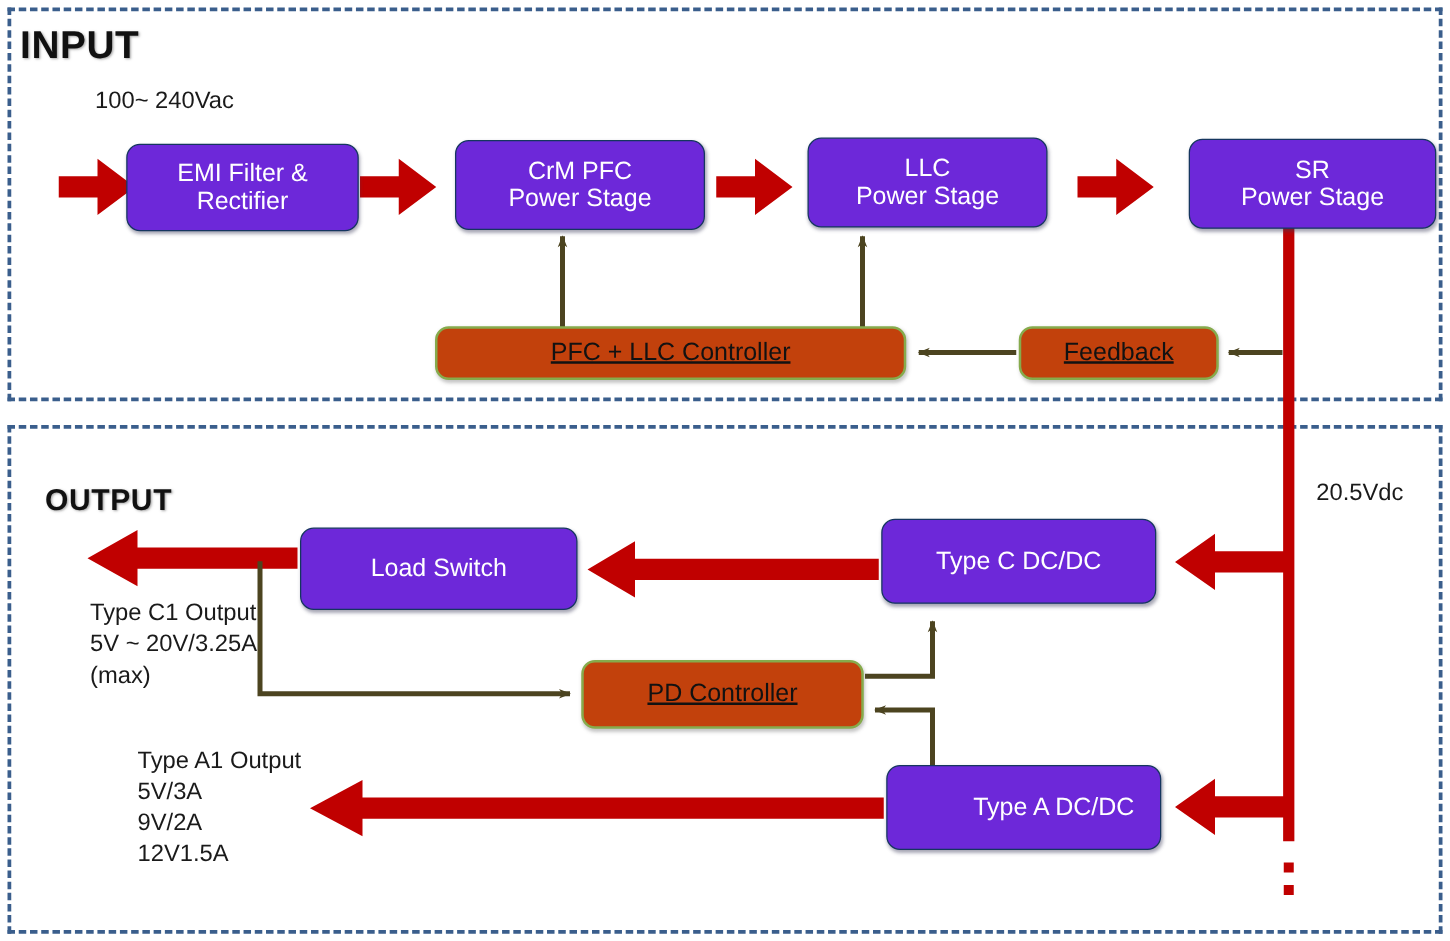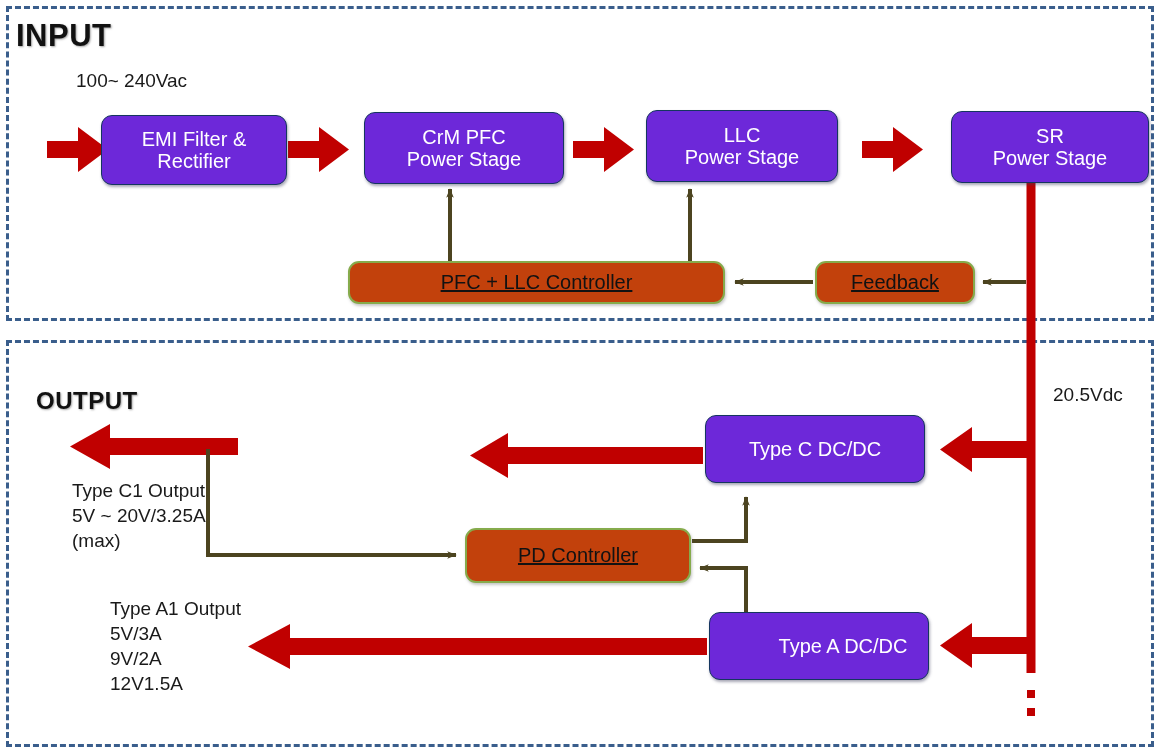--- a/index.html
+++ b/index.html
@@ -163,20 +163,21 @@
   <div class="blk blue" style="left: 646px; top: 110px; width: 192px; height: 72px; white-space: pre-line;">LLC
 Power Stage</div>
 
   <div class="blk blue" style="left: 935px; top: 111px; width: 198px; height: 72px; white-space: pre-line; margin-left: 16px;">SR
 Power Stage</div>
 
   <div class="blk green" style="left:348px; top:261px; width:377px; height:43px;">PFC + LLC  Controller</div>
 
   <div class="blk green" style="left:815px; top:261px; width:160px; height:43px;">Feedback</div>
 
+  <div class="blk blue" style="left:240px; top:422px; width:222px; height:66px;">Load Switch</div>
 
   <div class="blk blue" style="left:705px; top:415px; width:220px; height:68px;">Type C DC/DC</div>
 
   <div class="blk blue" style="left:709px; top:612px; width:220px; height:68px;padding-left:48px;">Type A DC/DC</div>
 
   <div class="blk green" style="left:465px; top:528px; width:226px; height:55px;">PD Controller</div>
 
 </div>
 
 </body></html>

